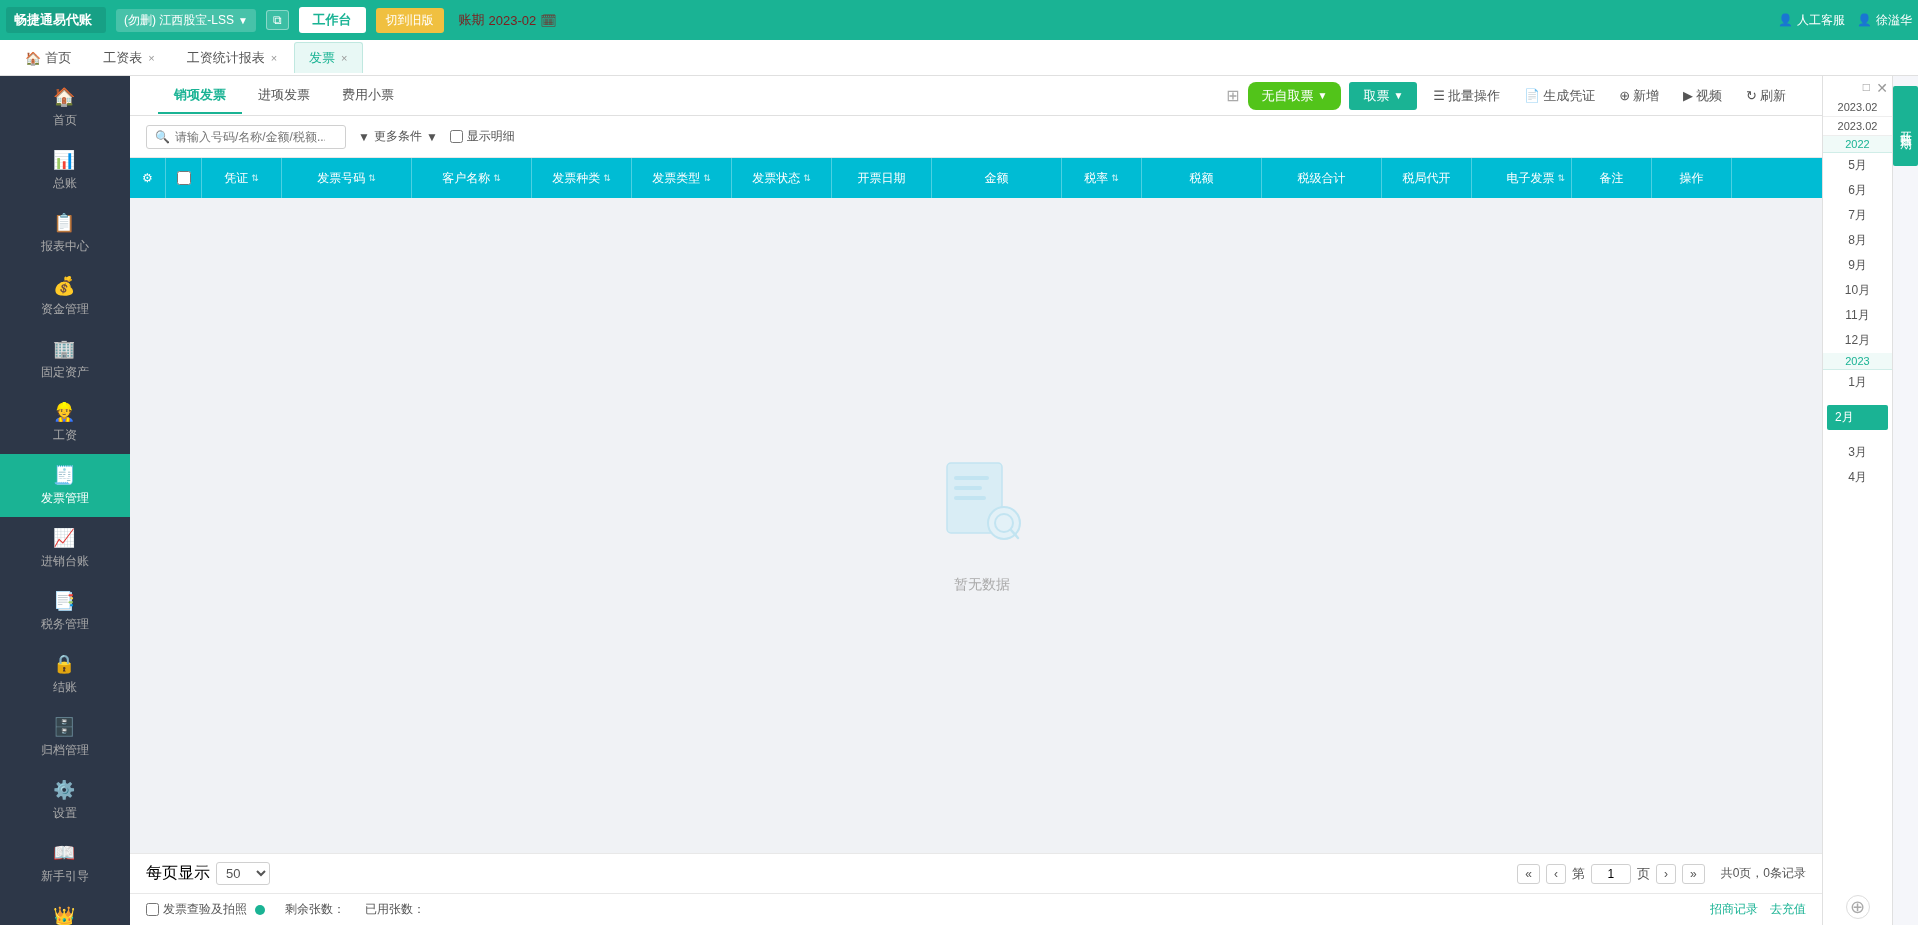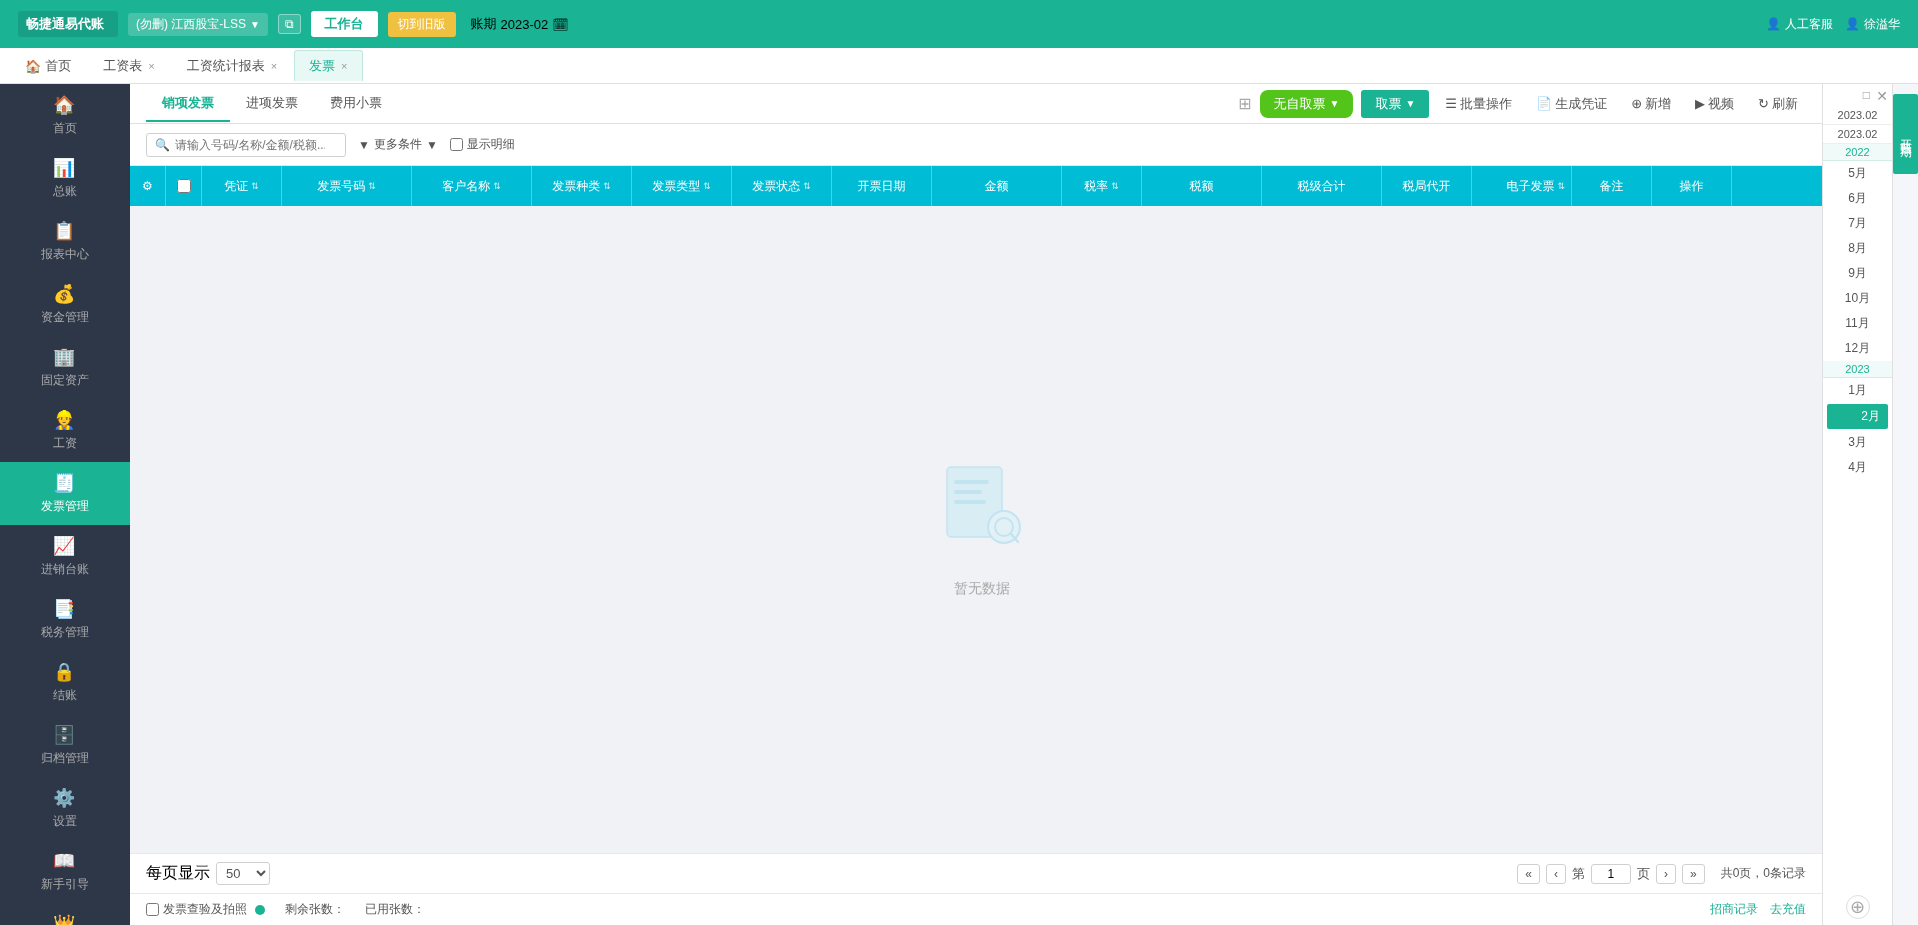--- a/index.html
+++ b/index.html
@@ -1,28 +1,28 @@
 <!DOCTYPE html>
 <html><head>
   <meta charset="utf-8">
   <style>
     * { box-sizing: border-box; margin: 0; padding: 0; font-family: 'Microsoft YaHei', SimHei, Arial, sans-serif; }
     body { width: 1918px; height: 925px; overflow: hidden; background: #f0f2f5; display: flex; flex-direction: column; }
 
     
     .top-bar {
-      display: flex; align-items: center; height: 48px; background: #1ab394; padding: 0 18px; gap: 10px; flex-shrink: 0;
+      display: flex; align-items: center; height: 40px; background: #1ab394; padding: 0 6px; gap: 10px; flex-shrink: 0;
     }
     .logo-area { display: flex; align-items: center; gap: 4px; color: #fff; font-size: 13px; font-weight: bold; background: #17a085; padding: 4px 8px; border-radius: 3px; min-width: 100px; }
     .company-selector { display: flex; align-items: center; gap: 4px; background: rgba(255,255,255,0.2); border-radius: 3px; padding: 3px 8px; color: #fff; font-size: 12px; cursor: pointer; }
     .company-selector .arrow { font-size: 10px; }
     .copy-btn { background: rgba(255,255,255,0.15); border: 1px solid rgba(255,255,255,0.4); border-radius: 3px; color: #fff; padding: 2px 6px; cursor: pointer; font-size: 12px; }
     .work-table-btn { background: #fff; color: #1ab394; border: none; border-radius: 3px; padding: 4px 14px; font-size: 13px; cursor: pointer; font-weight: bold; }
     .old-version-btn { background: #f0c040; color: #fff; border: none; border-radius: 3px; padding: 4px 10px; font-size: 12px; cursor: pointer; }
-    .period-info { color: #000000; font-size: 13px; margin-left: 5px; display: flex; align-items: center; gap: 4px; }
+    .period-info { color: #7f1d1d; font-size: 13px; margin-left: 5px; display: flex; align-items: center; gap: 4px; }
     .top-bar-right { margin-left: auto; display: flex; align-items: center; gap: 12px; color: #fff; font-size: 12px; }
     .user-service { display: flex; align-items: center; gap: 4px; cursor: pointer; }
 
     
     .tab-bar {
       display: flex; align-items: center; height: 36px; background: #fff; border-bottom: 1px solid #e0e0e0; padding: 0 10px; gap: 2px; flex-shrink: 0;
     }
     .tab-item { display: flex; align-items: center; gap: 4px; padding: 6px 14px; font-size: 13px; color: #555; cursor: pointer; border-radius: 3px 3px 0 0; border: 1px solid transparent; border-bottom: none; }
     .tab-item.active { background: #e8f8f5; color: #1ab394; border-color: #c0e8e0; font-weight: normal; }
     .tab-item .close-x { color: #999; font-size: 11px; margin-left: 2px; }
@@ -30,21 +30,21 @@
     
     .main-layout { display: flex; flex: 1; overflow: hidden; }
 
     
     .sidebar { width: 130px; background: #2d3748; display: flex; flex-direction: column; flex-shrink: 0; overflow-y: auto; }
     .sidebar-item { display: flex; flex-direction: column; align-items: center; padding: 10px 5px; color: #aaa; font-size: 12px; cursor: pointer; gap: 4px; }
     .sidebar-item.active { background: #1ab394; color: #fff; }
     .sidebar-icon { font-size: 18px; }
 
     
-    .sub-tab-bar { display: flex; align-items: center; height: 40px; background: #fff; border-bottom: 1px solid #e0e0e0; padding: 0 16px; gap: 0; flex-shrink: 0; }
+    .sub-tab-bar { display: flex; align-items: center; height: 40px; background: #fff; border-bottom: 1px solid #e0e0e0; padding: 0 28px; gap: 0; flex-shrink: 0; }
     .sub-tab { padding: 8px 16px; font-size: 13px; color: #555; cursor: pointer; border-bottom: 2px solid transparent; }
     .sub-tab.active { color: #1ab394; border-bottom: 2px solid #1ab394; font-weight: bold; }
     .toolbar-right { margin-left: auto; display: flex; align-items: center; gap: 8px; }
     .btn-green { background: #52c41a; color: #fff; border: none; border-radius: 8px; padding: 5px 14px; font-size: 13px; cursor: pointer; display: flex; align-items: center; gap: 4px; }
     .btn-green-outline { background: #1ab394; color: #fff; border: none; border-radius: 3px; padding: 5px 14px; font-size: 13px; cursor: pointer; display: flex; align-items: center; gap: 4px; }
     .btn-text { background: none; border: none; color: #555; font-size: 13px; cursor: pointer; display: flex; align-items: center; gap: 3px; padding: 4px 8px; }
     .dropdown-arrow { font-size: 10px; }
 
     
     .filter-bar { display: flex; align-items: center; height: 42px; background: #fff; border-bottom: 1px solid #e8e8e8; padding: 0 16px; gap: 12px; flex-shrink: 0; }
@@ -402,21 +402,21 @@
     <div class="right-panel-date-row" style="text-align:center;">6月</div>
     <div class="right-panel-date-row" style="text-align:center;">7月</div>
     <div class="right-panel-date-row" style="text-align:center;">8月</div>
     <div class="right-panel-date-row" style="text-align:center;">9月</div>
     <div class="right-panel-date-row" style="text-align:center;">10月</div>
     <div class="right-panel-date-row" style="text-align:center;">11月</div>
     <div class="right-panel-date-row" style="text-align:center;">12月</div>
 
     <div class="right-panel-date-row year-header" style="font-size:11px; color:#1ab394; background:#f0faf8; border-bottom:1px solid #d0ede8; padding:2px 8px; text-align:center;">2023</div>
     <div class="right-panel-date-row" style="text-align:center;">1月</div>
-    <div class="right-panel-date-row active-month" style="text-align:right; background:#1ab394; color:#fff; border-radius:2px; margin:1px 4px;">2月</div>
+    <div class="right-panel-date-row active-month" style="text-align:left; background:#1ab394; color:#fff; border-radius:2px; margin:10px 4px;">2月</div>
     <div class="right-panel-date-row" style="text-align:center;">3月</div>
     <div class="right-panel-date-row" style="text-align:center;">4月</div>
 
     <div style="margin-top:auto; display:flex; justify-content:center; padding:6px 0;">
       <span style="color:#aaa; cursor:pointer; font-size:18px; border:1px solid #ddd; border-radius:50%; width:24px; height:24px; display:flex; align-items:center; justify-content:center;">⊕</span>
     </div>
   </div>
 
   <div style="display:flex; flex-direction:column; background:#f5f6fa; border-left:1px solid #e0e0e0;">
     <button class="open-period-btn" style="writing-mode:vertical-rl; background:#1ab394; color:#fff; border:none; font-size:12px; padding:12px 4px; cursor:pointer; letter-spacing:2px; height:80px; margin-top:10px; border-radius:2px;">开账日期</button>

